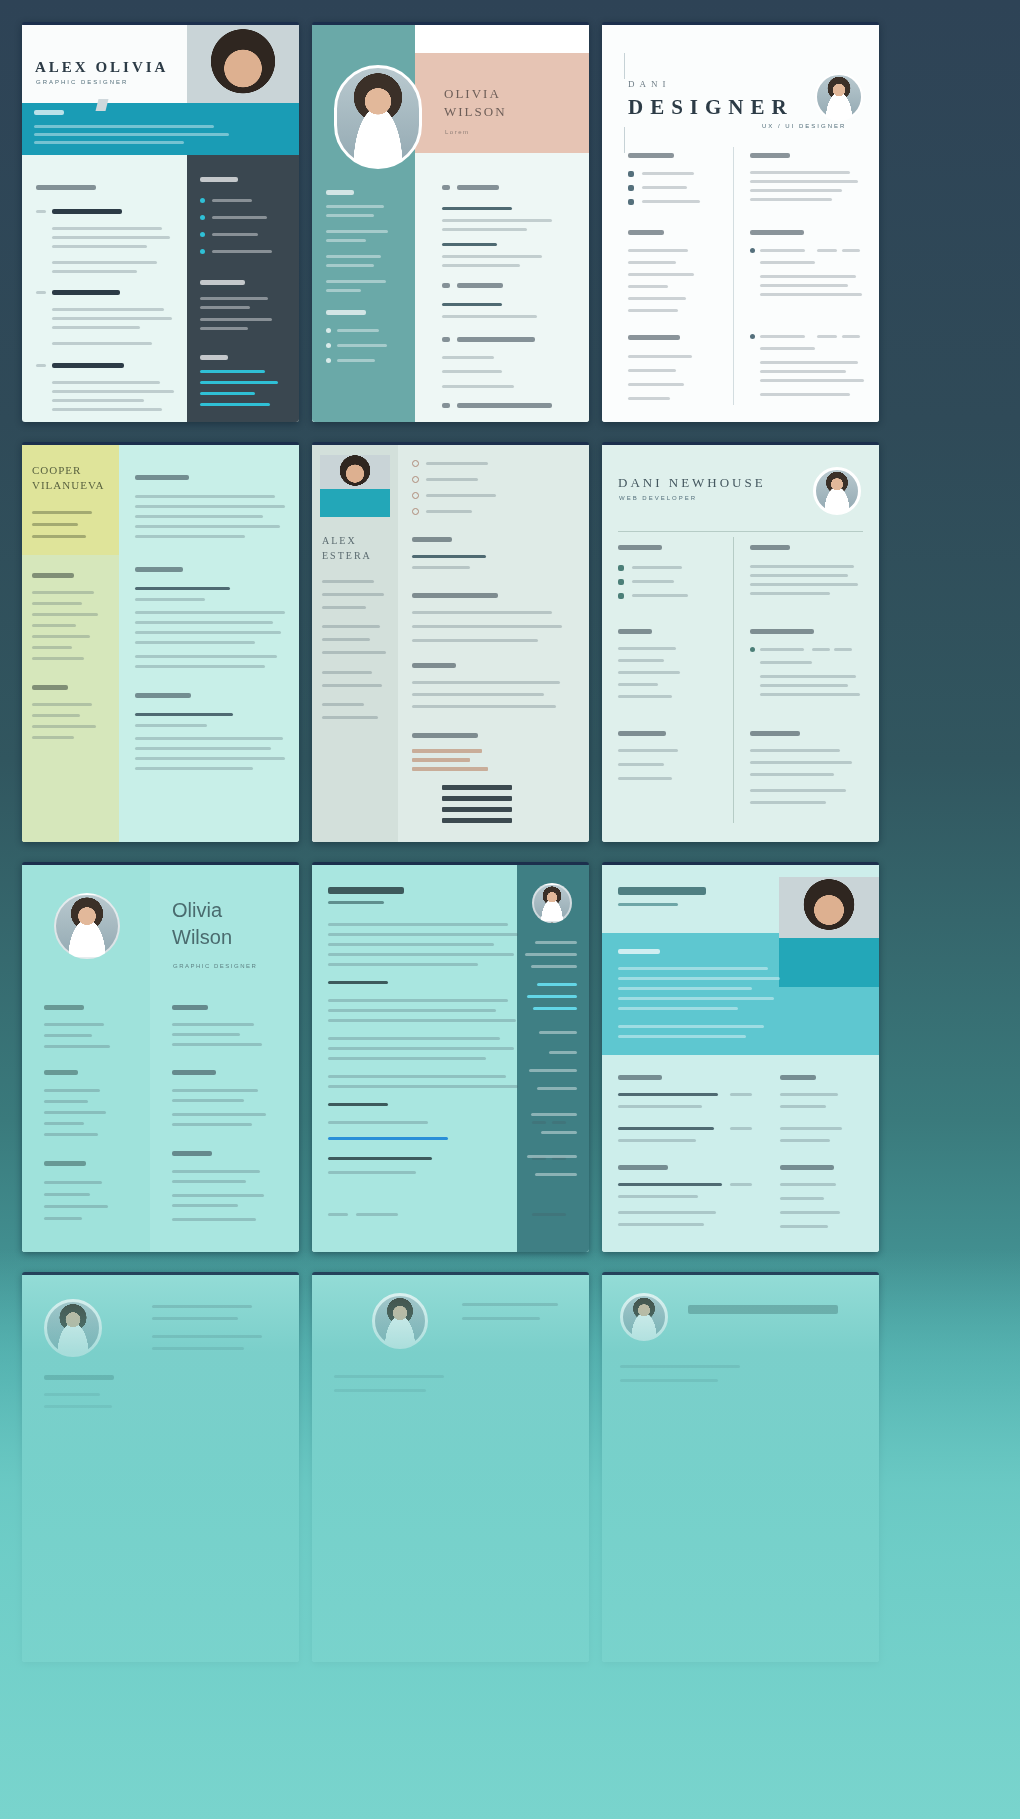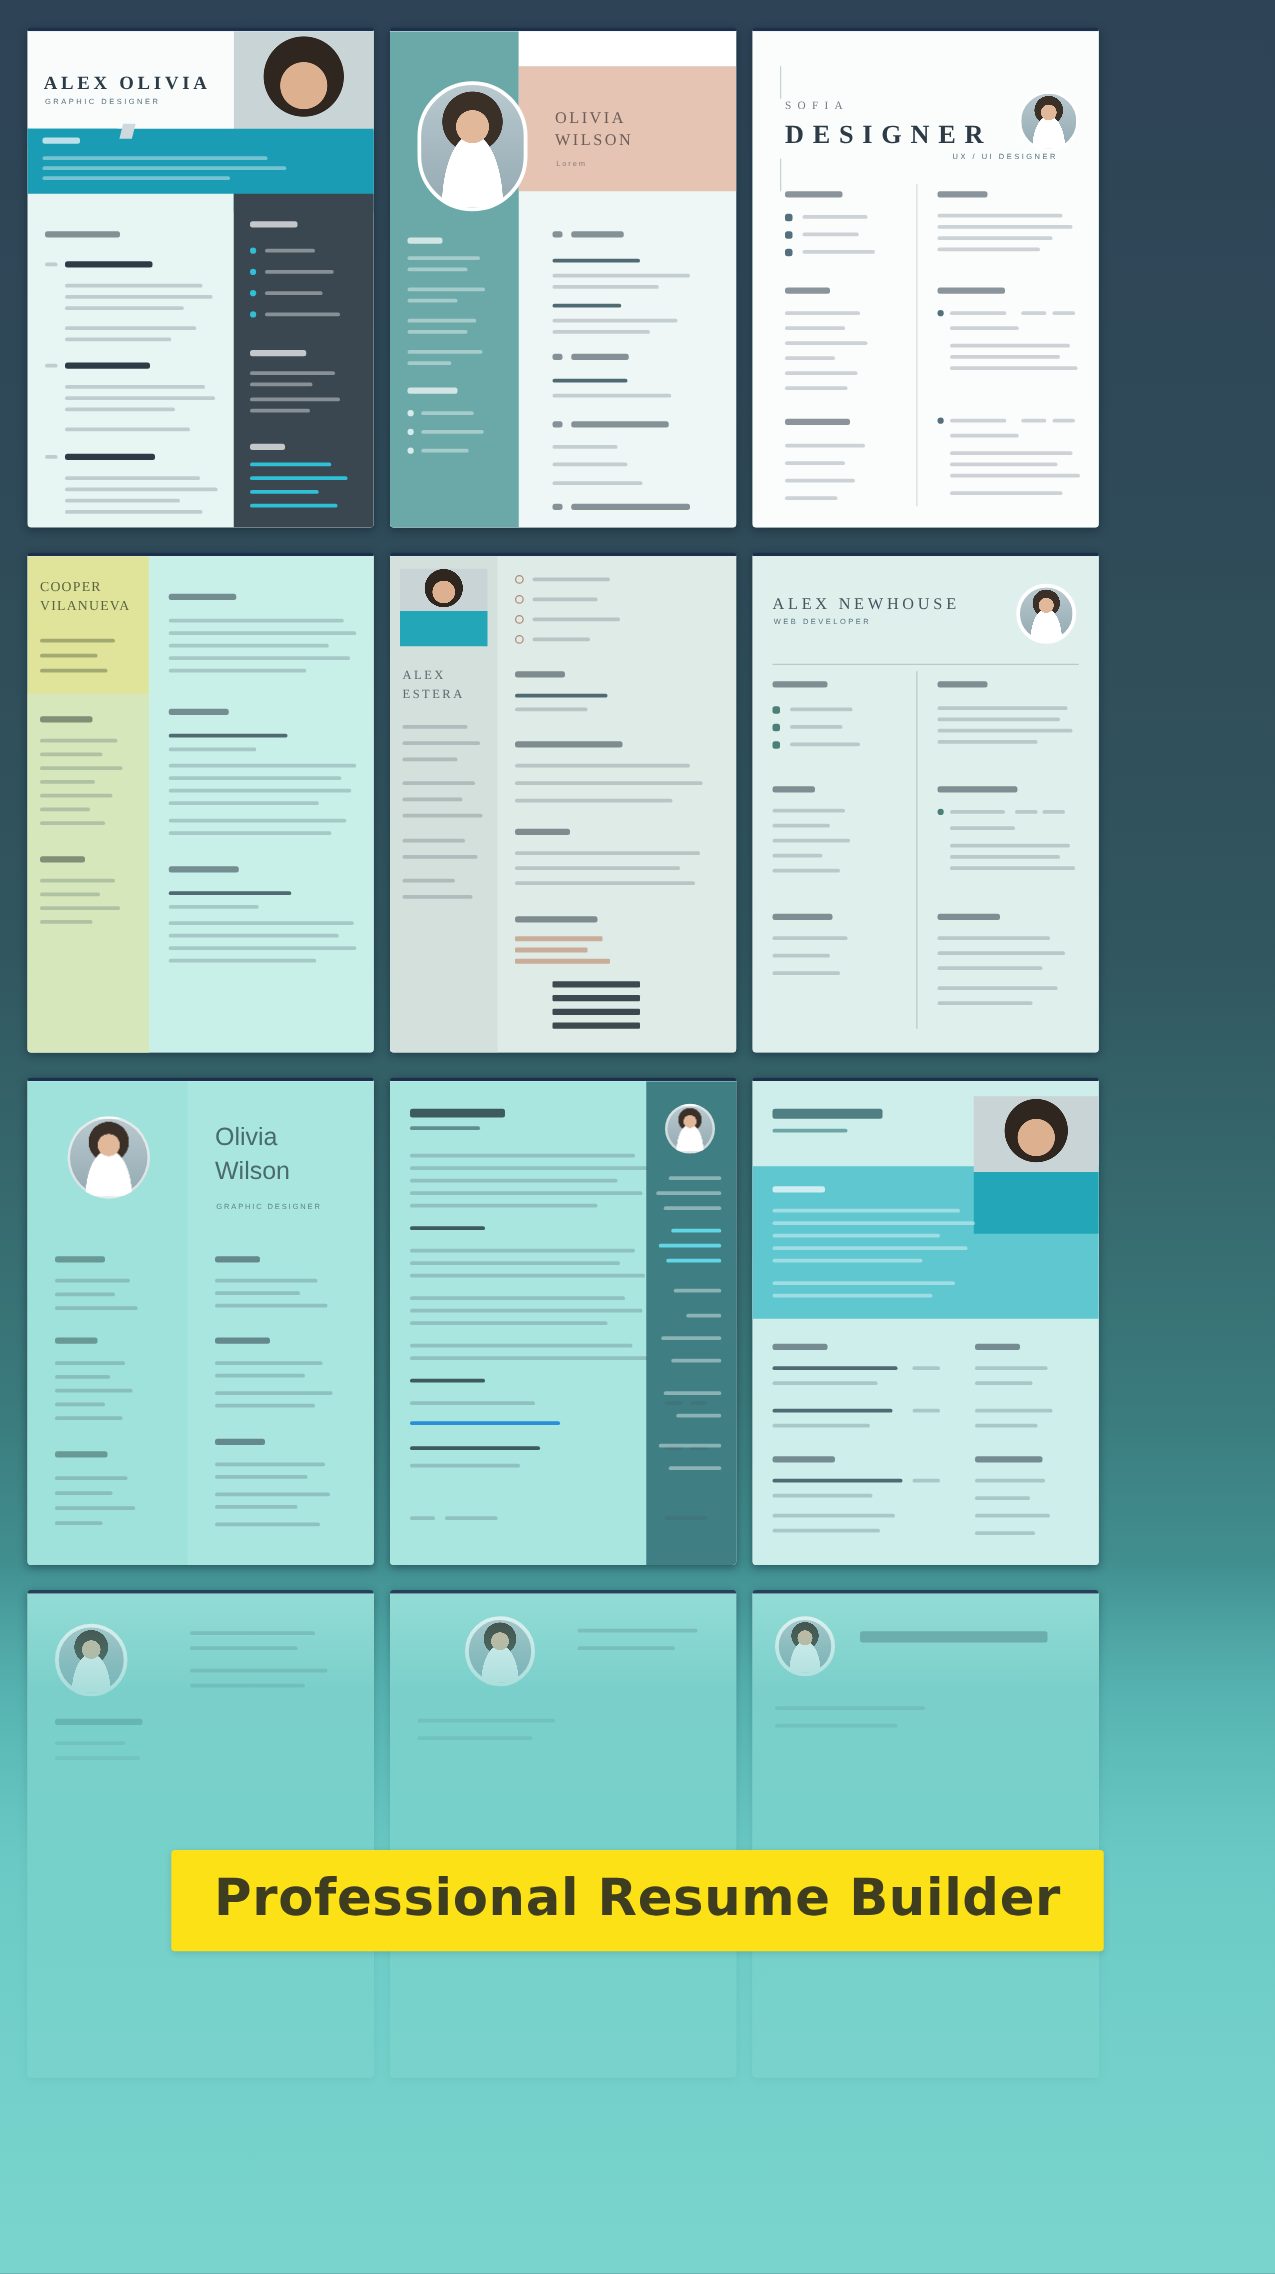--- a/index.html
+++ b/index.html
@@ -235,21 +235,21 @@
       <div class="ln" style="left:130px;top:331px;width:52px;"></div>
       <div class="ln" style="left:130px;top:345px;width:60px;"></div>
       <div class="ln" style="left:130px;top:360px;width:72px;"></div>
       <div class="hd" style="left:130px;top:378px;width:8px;"></div>
       <div class="hd" style="left:145px;top:378px;width:95px;"></div>
     </div>
 
     <div class="card">
       <div style="position:absolute;inset:0;background:#fbfdfd;"></div>
       <div class="photo" style="right:16px;top:48px;width:48px;height:48px;border:2px solid #fff;"></div>
-      <div class="namebig blurtxt" style="left:26px;top:54px;font-size:9px;letter-spacing:5px;color:#6e7d86;">SOFIA</div>
+      <div class="namebig blurtxt" style="left:26px;top:54px;font-size:9px;letter-spacing:5px;color:#6e7d86;">DANI</div>
       <div class="namebig blurtxt" style="left:26px;top:70px;font-size:21px;letter-spacing:7px;font-weight:bold;">DESIGNER</div>
       <div class="namesm blurtxt" style="left:160px;top:98px;font-size:6px;letter-spacing:2px;">UX / UI DESIGNER</div>
       <div style="position:absolute;left:22px;top:28px;width:1px;height:26px;background:#c6d2d6;"></div>
       <div style="position:absolute;left:22px;top:102px;width:1px;height:26px;background:#c6d2d6;"></div>
 
       <div style="position:absolute;left:131px;top:122px;width:1px;height:258px;background:#d3dde0;"></div>
       <div class="hd" style="left:26px;top:128px;width:46px;"></div>
       <div class="hd" style="left:148px;top:128px;width:40px;"></div>
       <div class="dot" style="left:26px;top:146px;width:6px;height:6px;background:#55707c;border-radius:2px;"></div>
       <div class="ln" style="left:40px;top:147px;width:52px;"></div>
@@ -380,21 +380,21 @@
       <div class="bar" style="left:100px;top:322px;width:76px;height:4px;background:#c9ad99;"></div>
       <div class="bar" style="left:130px;top:340px;width:70px;height:5px;background:#3c4a50;"></div>
       <div class="bar" style="left:130px;top:351px;width:70px;height:5px;background:#3c4a50;"></div>
       <div class="bar" style="left:130px;top:362px;width:70px;height:5px;background:#3c4a50;"></div>
       <div class="bar" style="left:130px;top:373px;width:70px;height:5px;background:#3c4a50;"></div>
     </div>
 
     <div class="card">
       <div style="position:absolute;inset:0;background:#dff0ec;"></div>
       <div class="photo" style="right:18px;top:22px;width:48px;height:48px;"></div>
-      <div class="namebig blurtxt" style="left:16px;top:30px;font-size:13px;letter-spacing:3px;color:#44575f;">ALEX NEWHOUSE</div>
+      <div class="namebig blurtxt" style="left:16px;top:30px;font-size:13px;letter-spacing:3px;color:#44575f;">DANI NEWHOUSE</div>
       <div class="namesm blurtxt" style="left:17px;top:50px;font-size:6px;letter-spacing:2px;">WEB DEVELOPER</div>
       <div style="position:absolute;left:16px;top:86px;width:245px;height:1px;background:#b6ccc6;"></div>
       <div style="position:absolute;left:131px;top:92px;width:1px;height:286px;background:#b6ccc6;"></div>
       <div class="hd" style="left:16px;top:100px;width:44px;"></div>
       <div class="hd" style="left:148px;top:100px;width:40px;"></div>
       <div class="dot" style="left:16px;top:120px;width:6px;height:6px;background:#4c7f78;border-radius:2px;"></div>
       <div class="ln" style="left:30px;top:121px;width:50px;"></div>
       <div class="dot" style="left:16px;top:134px;width:6px;height:6px;background:#4c7f78;border-radius:2px;"></div>
       <div class="ln" style="left:30px;top:135px;width:42px;"></div>
       <div class="dot" style="left:16px;top:148px;width:6px;height:6px;background:#4c7f78;border-radius:2px;"></div>
@@ -585,16 +585,15 @@
       <div class="hd blurtxt" style="left:86px;top:30px;width:150px;height:9px;background:rgba(60,95,95,.45);"></div>
       <div class="ln" style="left:18px;top:90px;width:120px;"></div>
       <div class="ln" style="left:18px;top:104px;width:98px;"></div>
     </div>
 
   </div>
 
   <div class="fade"></div>
 
   <div class="promo-wrap">
-    <div class="promo-badge">Professional Resume Builder</div>
   </div>
 
 </div>
 
 </body></html>

